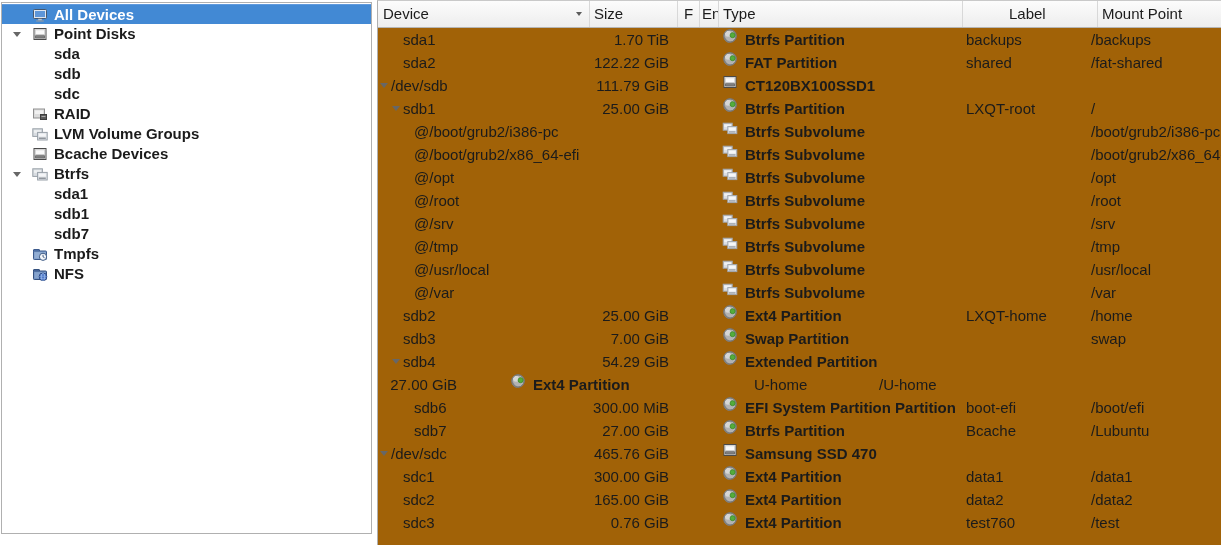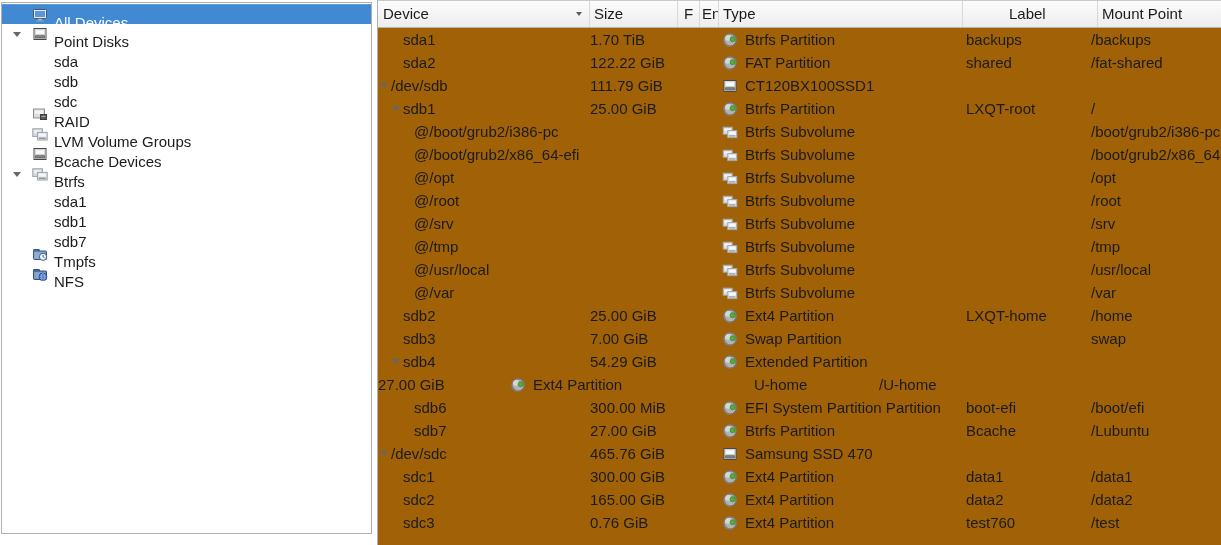--- a/index.html
+++ b/index.html
@@ -9,21 +9,21 @@
     position:relative; width:1221px; height:545px; background:#ffffff; overflow:hidden;
   }
 
   
   #sidebar {
     position:absolute; left:1px; top:2px; width:371px; height:532px;
     border:1px solid #b0b0b0; background:#ffffff; overflow:hidden; padding-top:1px;
   }
   .side-row { position:relative; height:20px; line-height:20px; width:100%; }
   .side-row.selected { background:#4289d4; color:#ffffff; border-top:1px solid #5f9ade; }
-  .side-label { position:absolute; left:52px; top:8px; white-space:nowrap; }
+  .side-label { position:absolute; left:52px; top:0; white-space:nowrap;font-weight:bold; }
   .side-icon { position:absolute; left:30px; top:2px; width:16px; height:16px; }
   .side-icon svg { display:block; }
   .tree-arrow {
     position:absolute; left:11px; top:8px; width:0; height:0;
     border-left:4px solid transparent; border-right:4px solid transparent;
     border-top:5px solid #676767;
   }
 
   
   #tablepanel {
@@ -44,24 +44,24 @@
   .c1 { width:88px;  padding-left:4px; }
   .c2 { width:22px;  padding-left:6px; }
   .c3 { width:19px;  padding-left:2px; }
   .c4 { width:244px; padding-left:4px; }
   .c5 { width:92px;  padding-left:3px;margin-left:43px; }
   .c6 { flex:1;      padding-left:4px; }
 
   .t-row { display:flex; height:23px; line-height:23px; }
   .t-cell { white-space:nowrap; overflow:hidden; }
   .cell-device { position:relative; width:212px; }
-  .cell-size   { width:88px; text-align:left; padding-right:9px; }
+  .cell-size   { width:88px; text-align:right; padding-right:9px; }
   .cell-f      { width:22px; }
   .cell-en     { width:19px; }
-  .cell-type   { width:244px; display:flex; align-items:center; padding-left:3px; }
+  .cell-type   { width:244px; display:flex; padding-left:3px;font-weight:bold; }
   .cell-label  { width:92px; padding-left:3px; }
   .cell-mount  { flex:1; padding-left:4px;margin-left:32px; }
   .type-icon { width:16px; height:16px; margin-right:7px; flex:0 0 16px; }
   .type-icon svg { display:block; }
   .row-arrow {
     position:absolute; top:9px; width:0; height:0;
     border-left:4px solid transparent; border-right:4px solid transparent;
     border-top:5px solid #676767;
   }
 </style>

